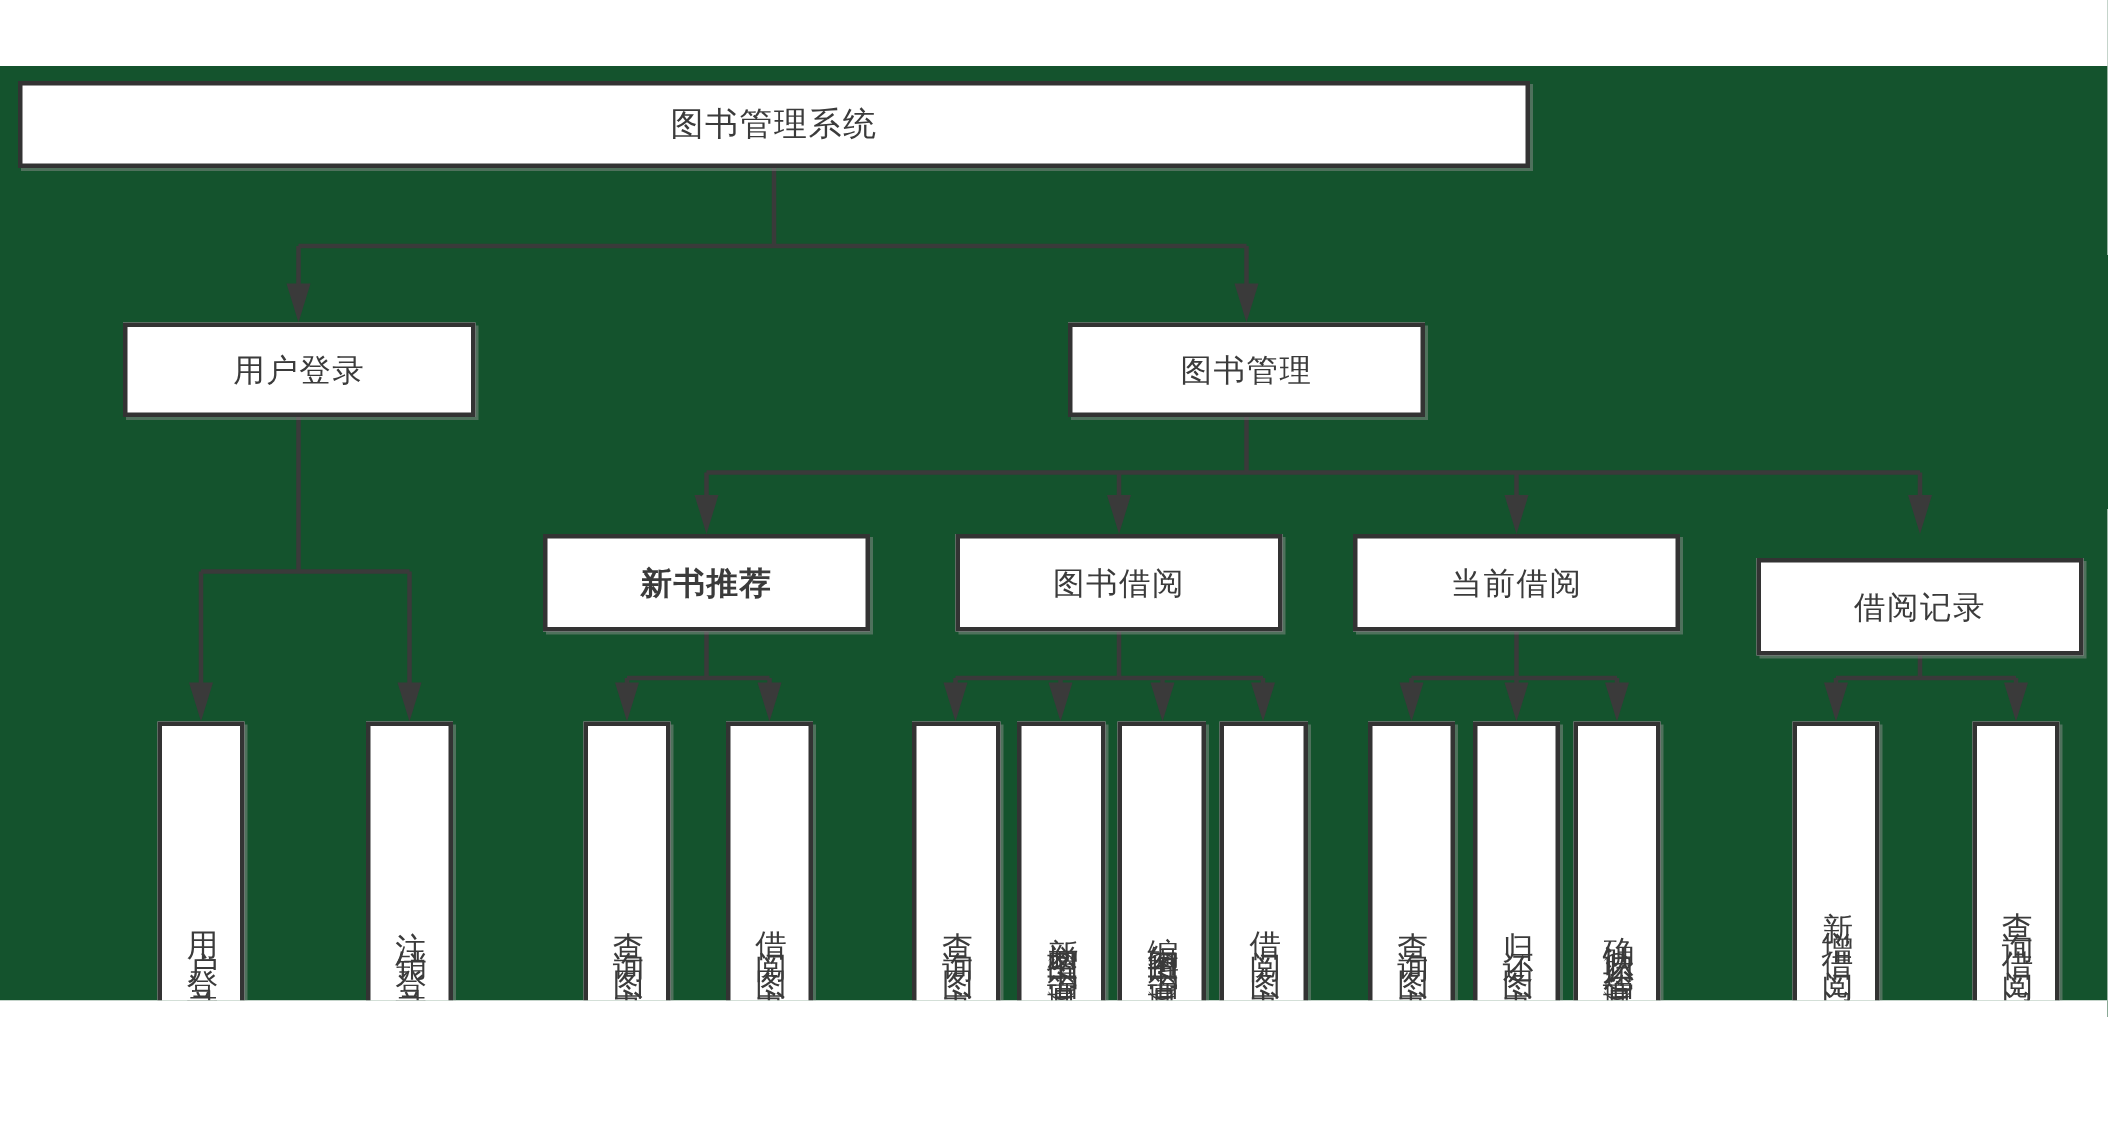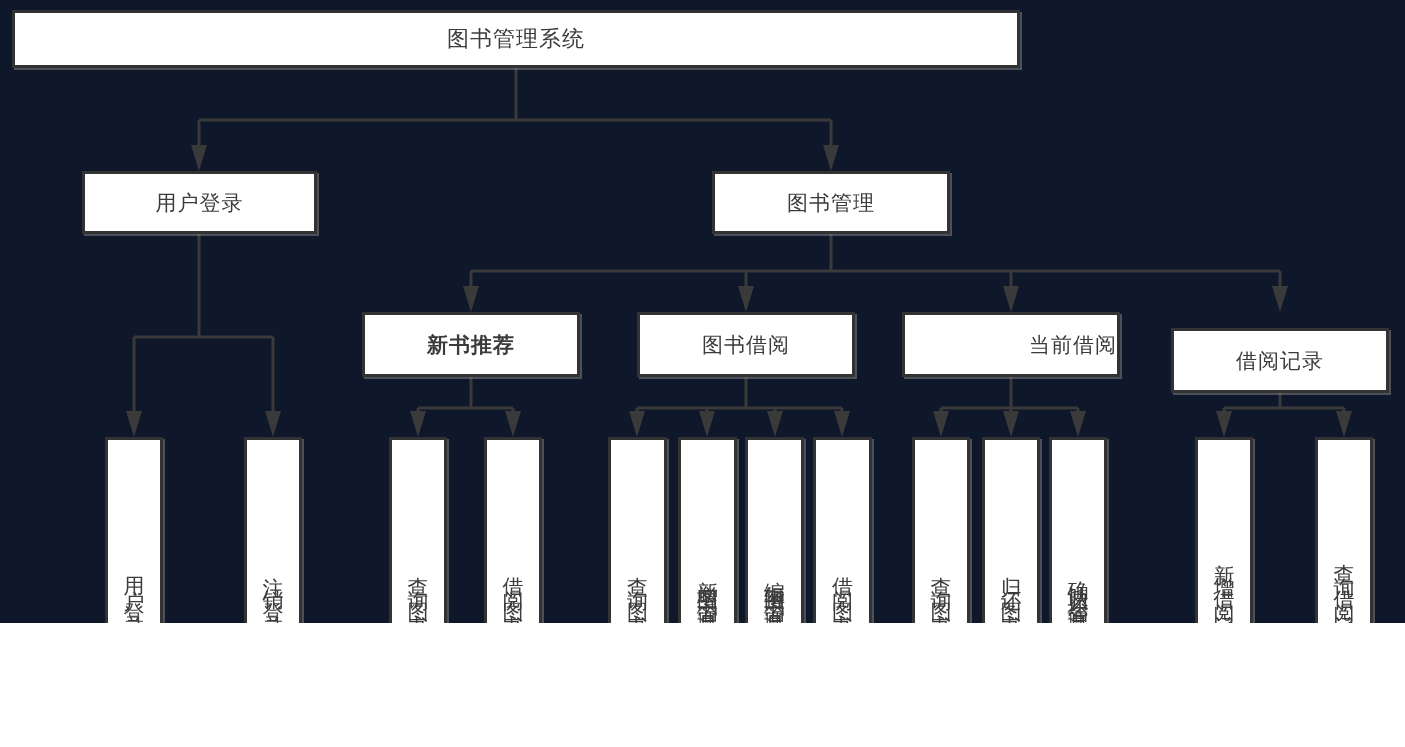--- a/index.html
+++ b/index.html
@@ -4,23 +4,24 @@
 <style>
   html, body {
     margin: 0;
     padding: 0;
     background: #ffffff;
   }
   .canvas {
     position: relative;
     width: 1405px;
     height: 623px;
-    background: #0f172a;
+    background: #14532d;
     font-family: "Liberation Sans", "DejaVu Sans", sans-serif;
     overflow: hidden;
+    margin-top: 44px;
   }
   .connector-svg {
     position: absolute;
     left: 0;
     top: 0;
     width: 1405px;
     height: 747px;
     pointer-events: none;
   }
   .node {
@@ -49,21 +50,21 @@
     color: #3b3b3b;
   }
   .vtext.tight { letter-spacing: 5px; }
 
   
   .root-box    { left: 12px;   top: 10px;  width: 1008px; height: 58px; }
   .n-login     { left: 82px;   top: 171px; width: 235px;  height: 63px; }
   .n-bookmgmt  { left: 712px;  top: 171px; width: 238px;  height: 63px; text-align: right; }
   .n-newbook   { left: 362px;  top: 312px; width: 218px;  height: 65px; font-weight: bold; }
   .n-borrow    { left: 637px;  top: 312px; width: 218px;  height: 65px; }
-  .n-current   { left: 902px;  top: 312px; width: 218px;  height: 65px; justify-content: flex-end; }
+  .n-current   { left: 902px;  top: 312px; width: 218px;  height: 65px; }
   .n-records   { left: 1171px; top: 328px; width: 218px;  height: 65px; }
 
   .leaf { top: 437px; width: 58px; height: 298px; }
   .l1  { left: 105px; }
   .l2  { left: 244px; }
   .l3  { left: 389px; }
   .l4  { left: 484px; }
   .l5  { left: 608px; width: 59px; }
   .l6  { left: 678px; width: 59px; }
   .l7  { left: 745px; width: 59px; }

